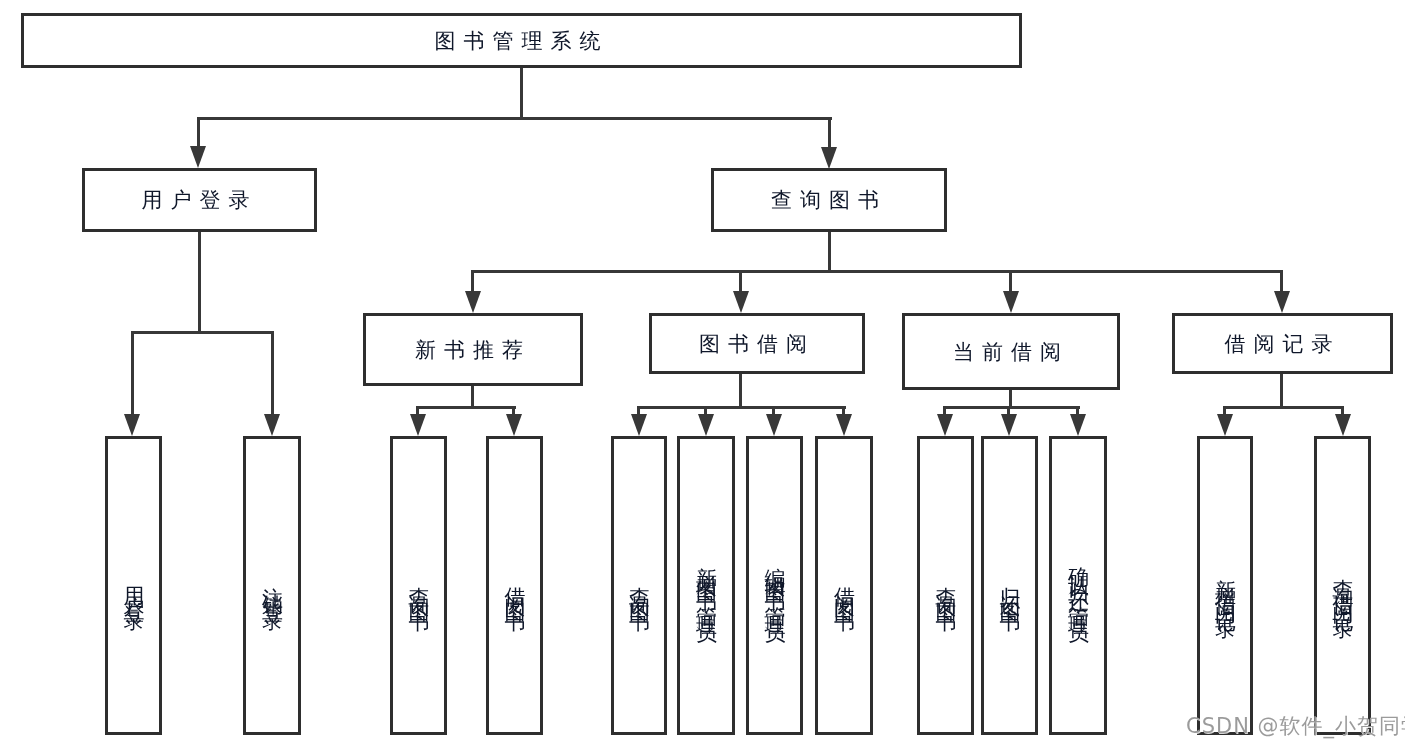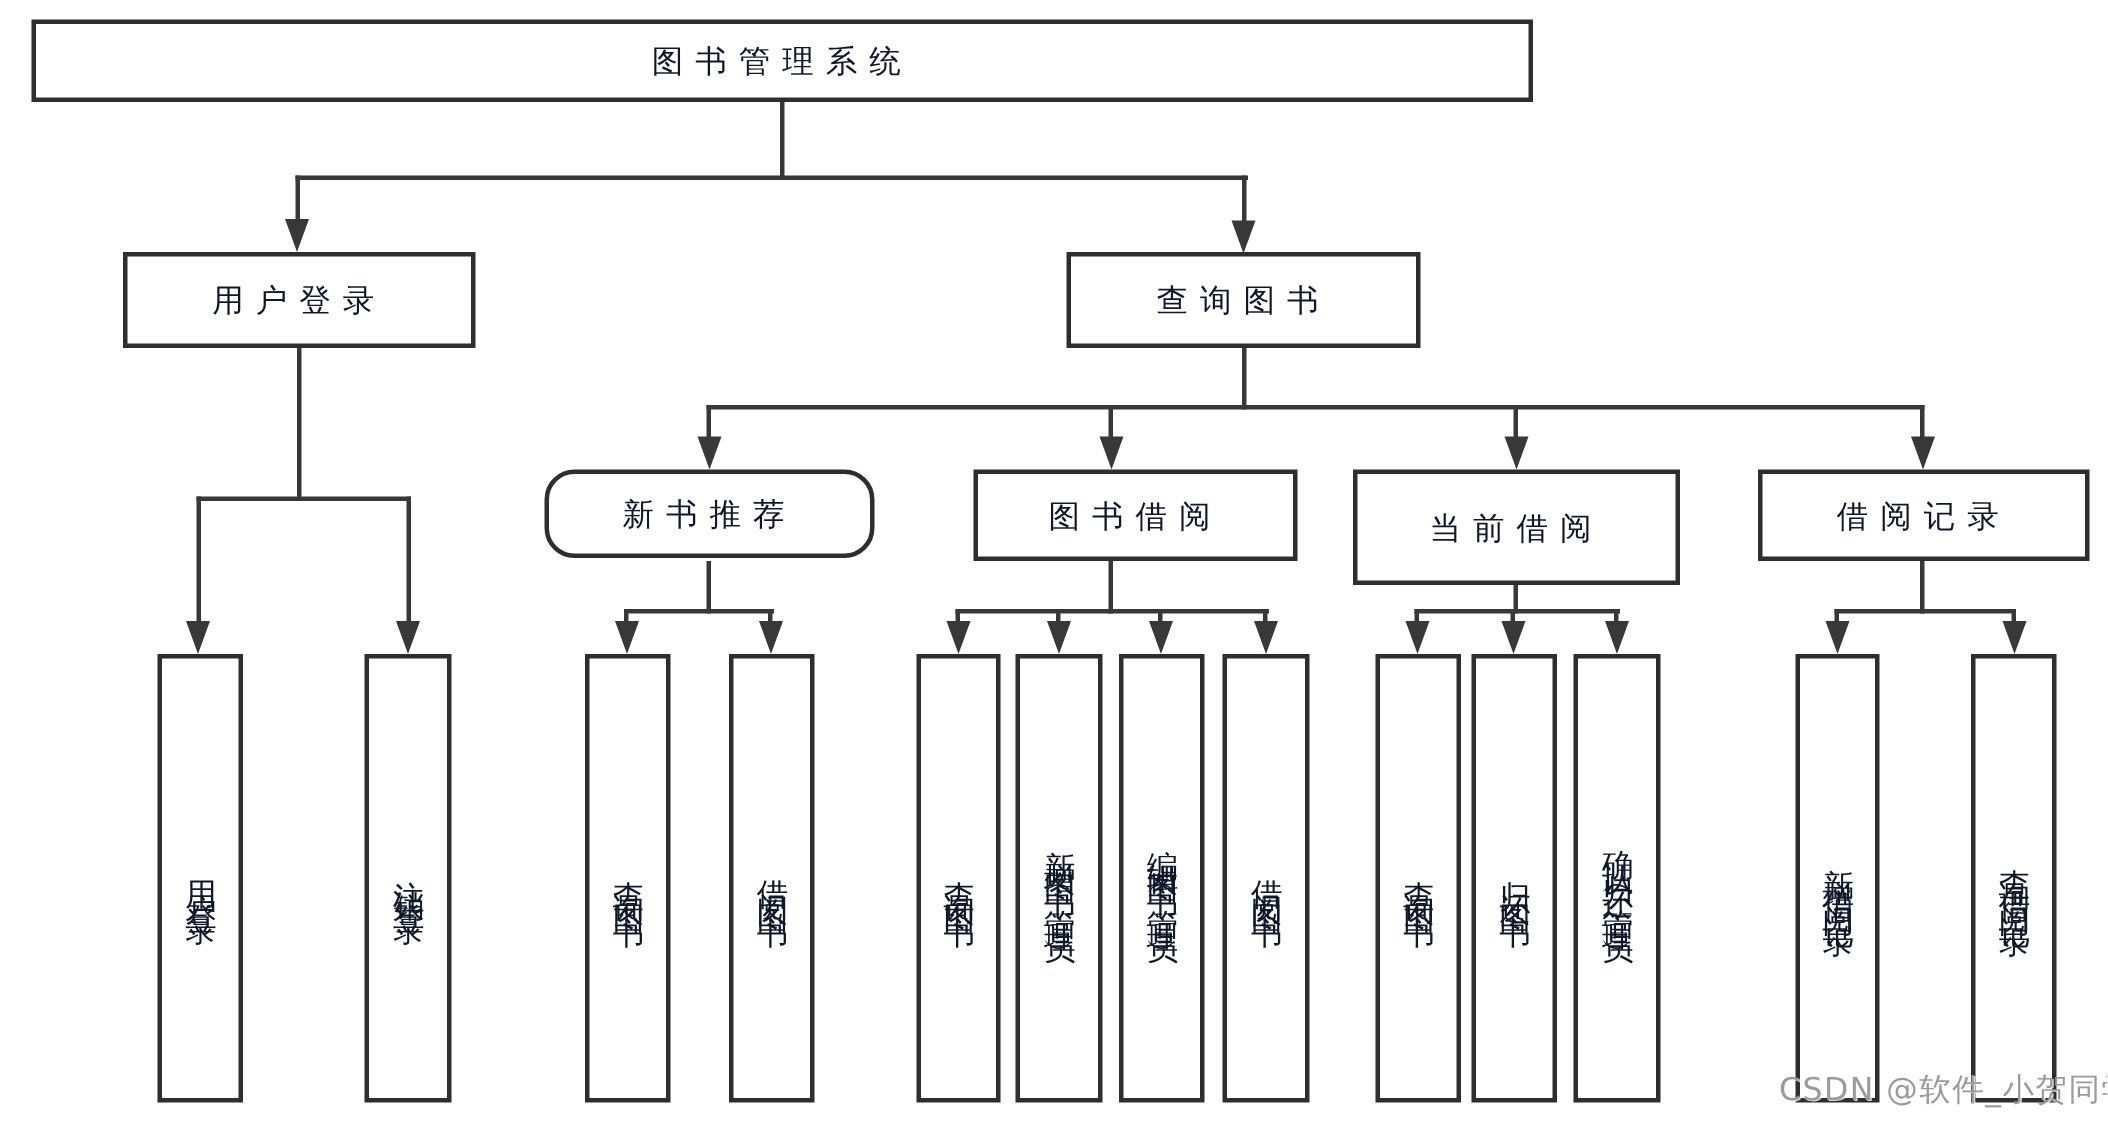--- a/index.html
+++ b/index.html
@@ -82,21 +82,21 @@
   <div class="hline" style="left:471px;top:270px;width:812px;"></div>
   <div class="vline" style="left:471px;top:270px;height:24px;"></div>
   <div class="arrow" style="left:465px;top:291px;"></div>
   <div class="vline" style="left:739px;top:270px;height:24px;"></div>
   <div class="arrow" style="left:733px;top:291px;"></div>
   <div class="vline" style="left:1009px;top:270px;height:24px;"></div>
   <div class="arrow" style="left:1003px;top:291px;"></div>
   <div class="vline" style="left:1280px;top:270px;height:24px;"></div>
   <div class="arrow" style="left:1274px;top:291px;"></div>
 
-  <div class="box" style="left:363px;top:313px;width:220px;height:59px;border-radius:20px;">
+  <div class="box" style="left:363px;top:313px;width:220px;height:73px;">
     <span>新书推荐</span>
   </div>
   <div class="box" style="left:633px;top:313px;width:216px;height:61px;margin-left:16px;">
     <span>图书借阅</span>
   </div>
   <div class="box" style="left:902px;top:313px;width:218px;height:77px;">
     <span>当前借阅</span>
   </div>
   <div class="box" style="left:1172px;top:313px;width:221px;height:61px;">
     <span>借阅记录</span>

